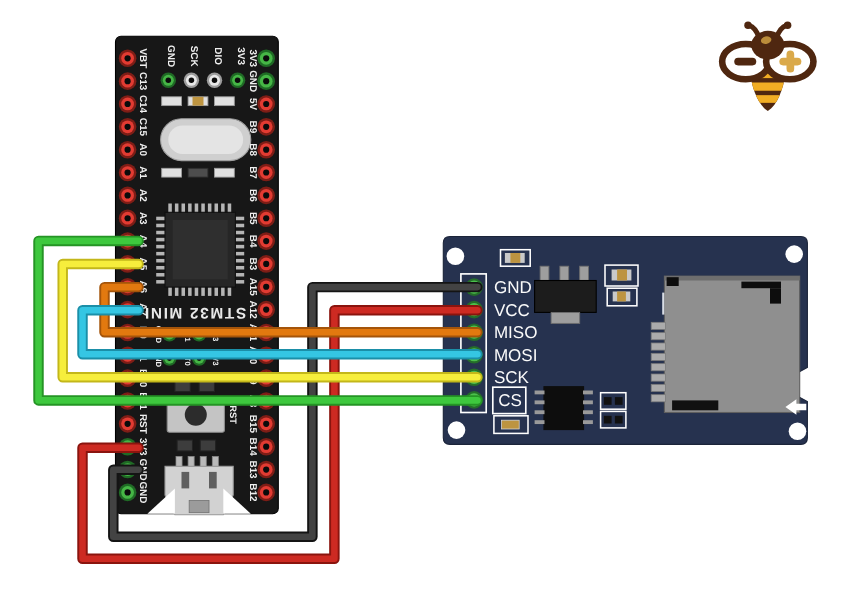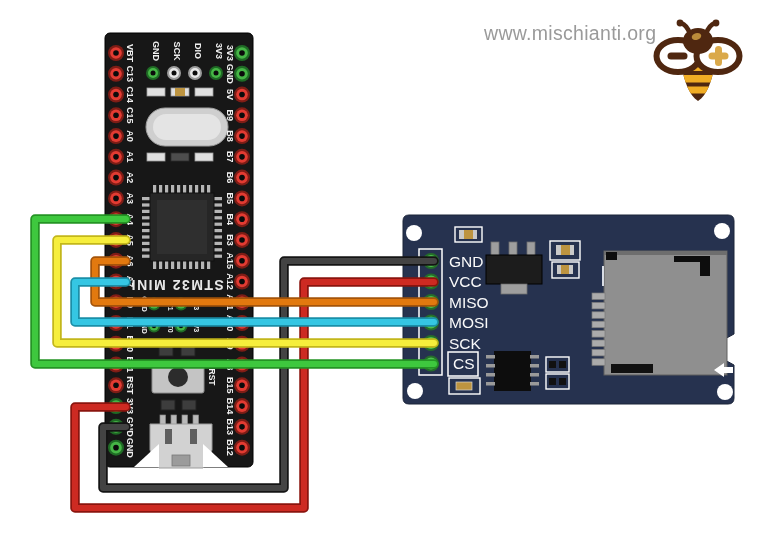--- a/index.html
+++ b/index.html
@@ -9,21 +9,20 @@
              color:#9a9a9a;font-family:"Liberation Sans",sans-serif;}
   .bee{position:absolute;left:651px;top:16px;}
   .diagram{position:absolute;left:0;top:0;}
   text{font-family:"Liberation Sans",sans-serif;}
 </style>
 </head>
 <body>
 
 <div class="canvas">
 
-  <span class="site-text">www.mischianti.org</span>
 
   <svg class="bee" width="96" height="94" viewBox="0 0 96 92">
     <path d="M39,17 Q36,8 30,6" fill="none" stroke="#4f2710" stroke-width="4.5" stroke-linecap="round"></path>
     <circle cx="29" cy="6" r="3.4" fill="#4f2710"></circle>
     <path d="M55,17 Q58,8 64,6" fill="none" stroke="#4f2710" stroke-width="4.5" stroke-linecap="round"></path>
     <circle cx="65" cy="6" r="3.4" fill="#4f2710"></circle>
     <clipPath id="beebody">
         <path d="M31,50 C33,64 38,78 47,84 C56,78 61,64 63,50 C58,45 36,45 31,50 Z"></path>
       </clipPath>
     <path d="M31,50 C33,64 38,78 47,84 C56,78 61,64 63,50 C58,45 36,45 31,50 Z" fill="#4f2710"></path>

